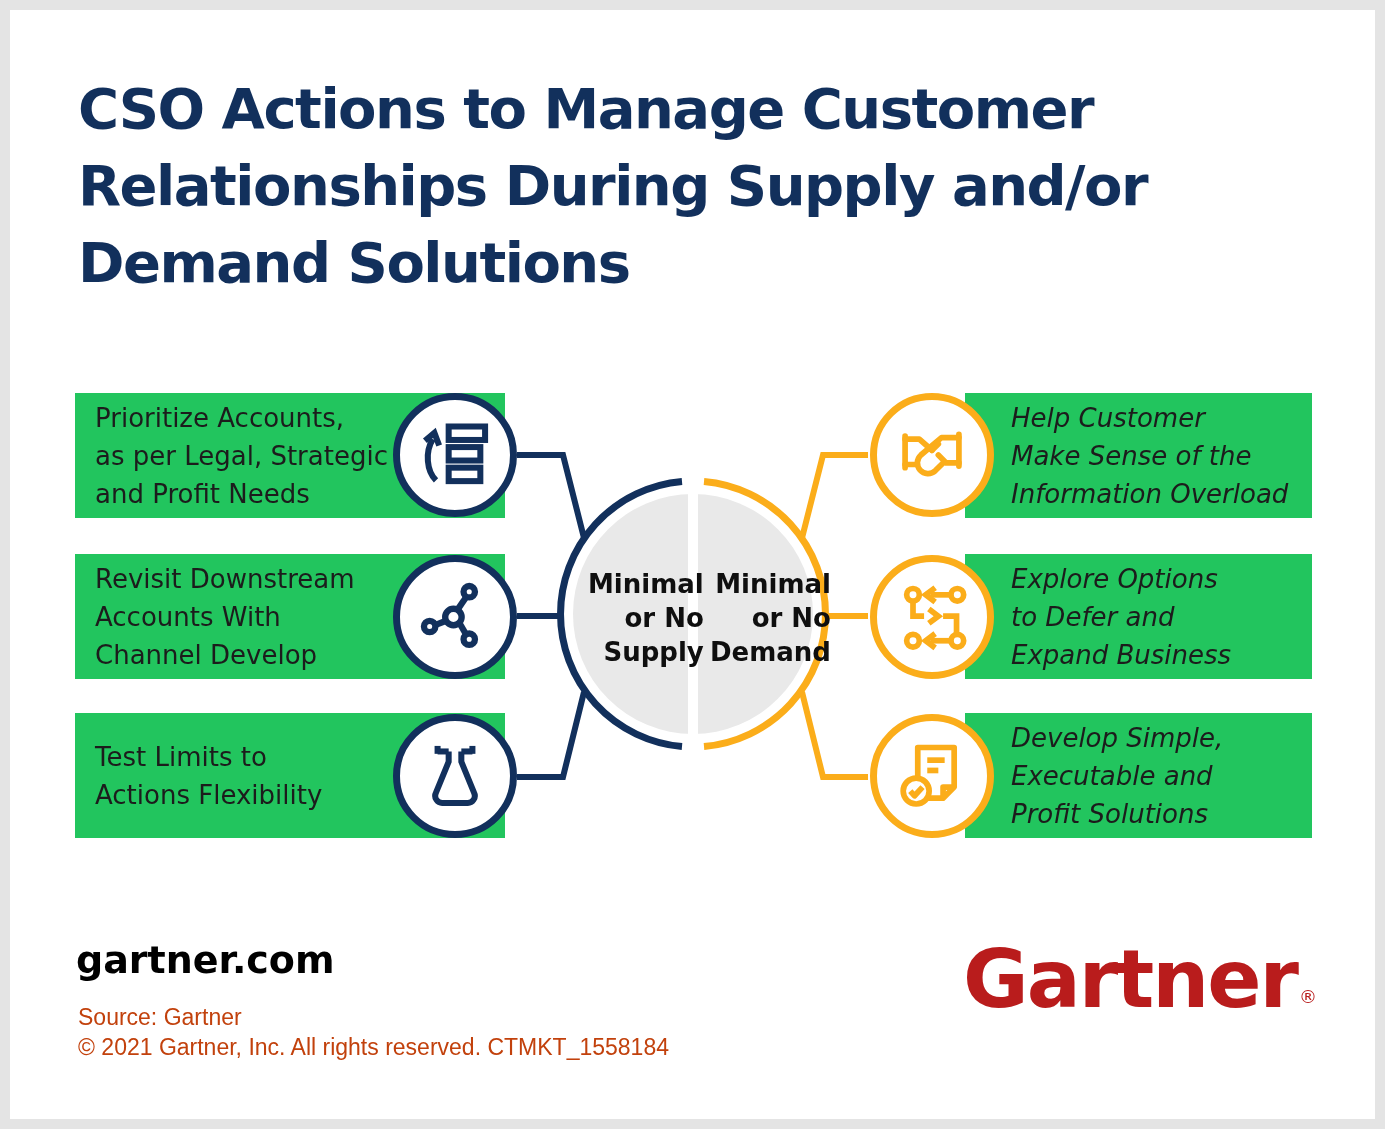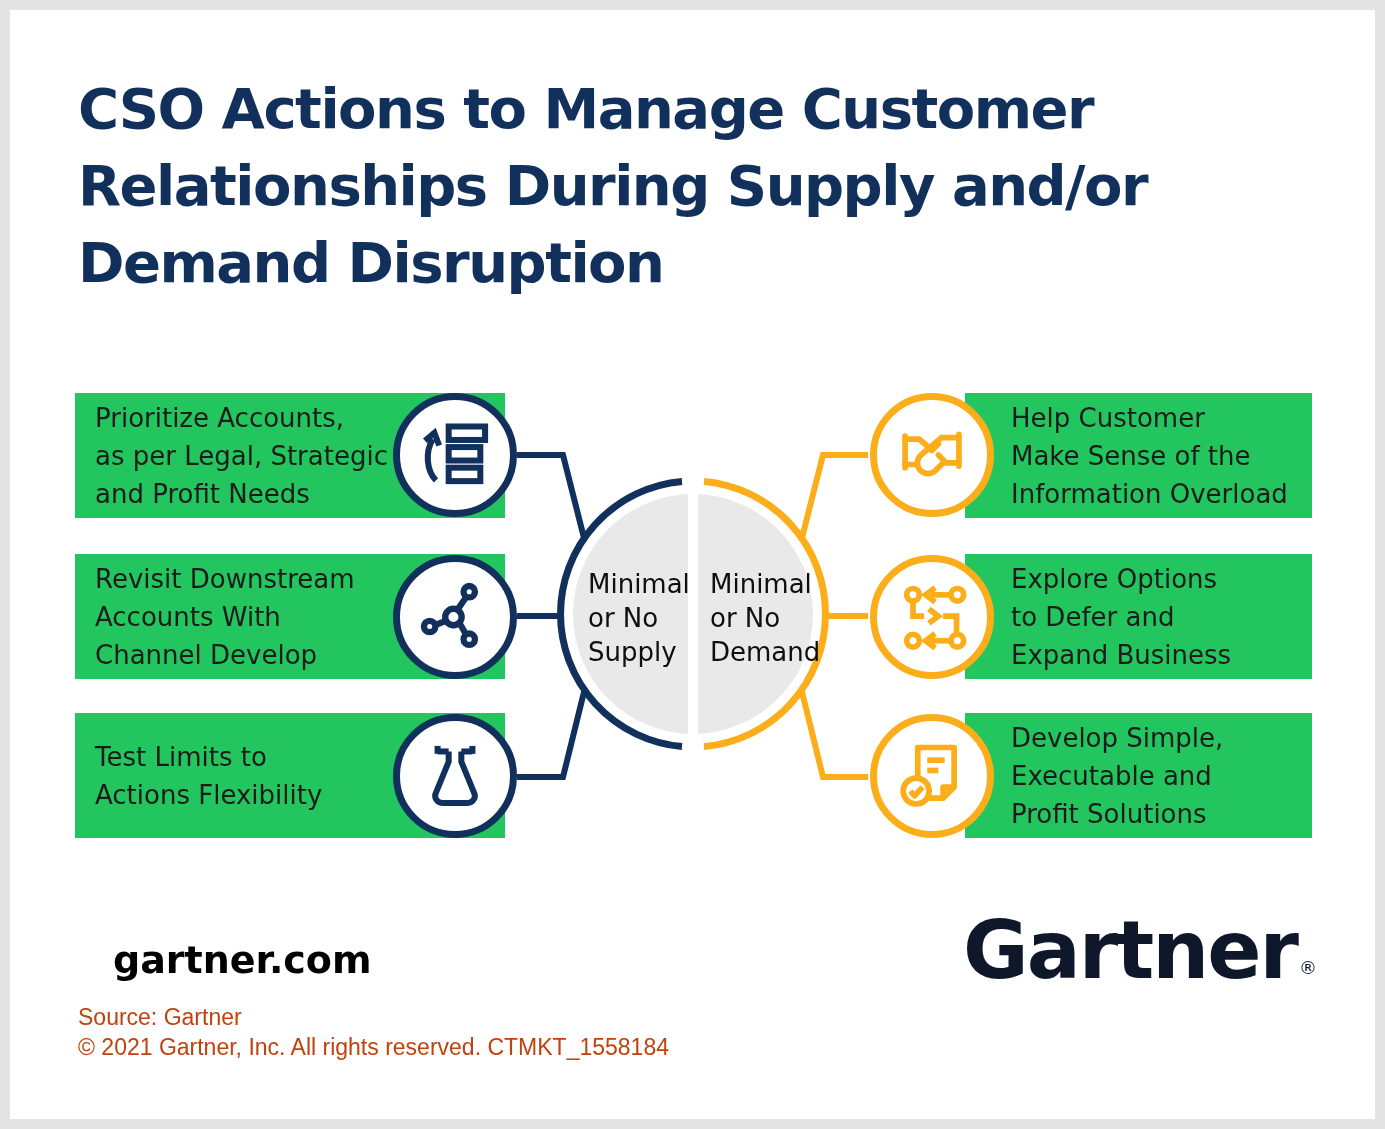--- a/index.html
+++ b/index.html
@@ -20,52 +20,52 @@
     font-size:56px;line-height:77px;font-weight:700;
     letter-spacing:-1.5px;color:#12305c;
   }
   .bar{
     background:#22c55e;height:125px;z-index:1;
     display:flex;align-items:center;
     color:#1c1c1c;font-size:26px;line-height:38px;font-weight:500;
     white-space:pre-line;
   }
   .bar.left{left:75px;width:430px;padding-left:20px;box-sizing:border-box;}
-  .bar.right{left:965px;width:347px;padding-left:46px;box-sizing:border-box;}
+  .bar.right{left:965px;width:347px;padding-left:46px;box-sizing:border-box;font-style:italic;}
   .row1{top:393px;}.row2{top:554px;}.row3{top:713px;}
   .iconCircle{
     width:124px;height:124px;border-radius:50%;
     background:#ffffff;box-sizing:border-box;
     z-index:3;display:flex;align-items:center;justify-content:center;
   }
   .iconCircle.navy{border:7px solid #12305c;color:#12305c;left:393px;}
   .iconCircle.gold{border:7px solid #fbad1a;color:#fbad1a;left:870px;}
   .c1{top:393px;}.c2{top:555px;}.c3{top:714px;}
   .iconCircle svg{width:76px;height:76px;}
   svg.wires{left:0;top:0;z-index:2;pointer-events:none;}
   .halfLabel{
-    z-index:4;font-size:26px;line-height:34px;font-weight:400;
-    color:#0f0f0f;white-space:pre-line;top:567px;
+    z-index:4;font-size:26px;line-height:34px;font-weight:700;
+    color:#0f0f0f;white-space:pre-line;top:567px;text-align:right;
   }
   .halfLabel.supply{left:588px;}
   .halfLabel.demand{left:710px;}
-  .siteUrl{left:76px;top:938px;font-size:38px;font-weight:700;color:#000;margin-left:37px;}
+  .siteUrl{left:76px;top:938px;font-size:38px;font-weight:700;color:#000;}
   .sourceBlock{left:78px;top:1002px;font-size:23px;line-height:30px;color:#c2410c;white-space:pre-line;font-family:"Liberation Sans",sans-serif;}
   .logo{
-    right:72px;top:911px;color:#0f172a;
+    right:72px;top:940px;color:#b91c1c;
     font-size:80px;font-weight:700;letter-spacing:-2px;line-height:80px;margin-left:28px;
   }
   .logo .reg{font-size:18px;font-weight:400;position:relative;bottom:4px;left:2px;}
 </style>
 </head>
 <body>
 
 <div class="card"></div>
 
-<div class="abs title">CSO Actions to Manage Customer Relationships During Supply and/or Demand Disruption</div>
+<div class="abs title">CSO Actions to Manage Customer Relationships During Supply and/or Demand Solutions</div>
 
 <svg class="abs wires" width="1385" height="1129" viewBox="0 0 1385 1129">
 
   <g stroke="#12305c" stroke-width="6" fill="none">
     <path d="M517,455 H563 L584,538"></path>
     <path d="M517,616 H561"></path>
     <path d="M517,777 H563 L584,692"></path>
   </g>
 
   <g stroke="#fbad1a" stroke-width="6" fill="none">

